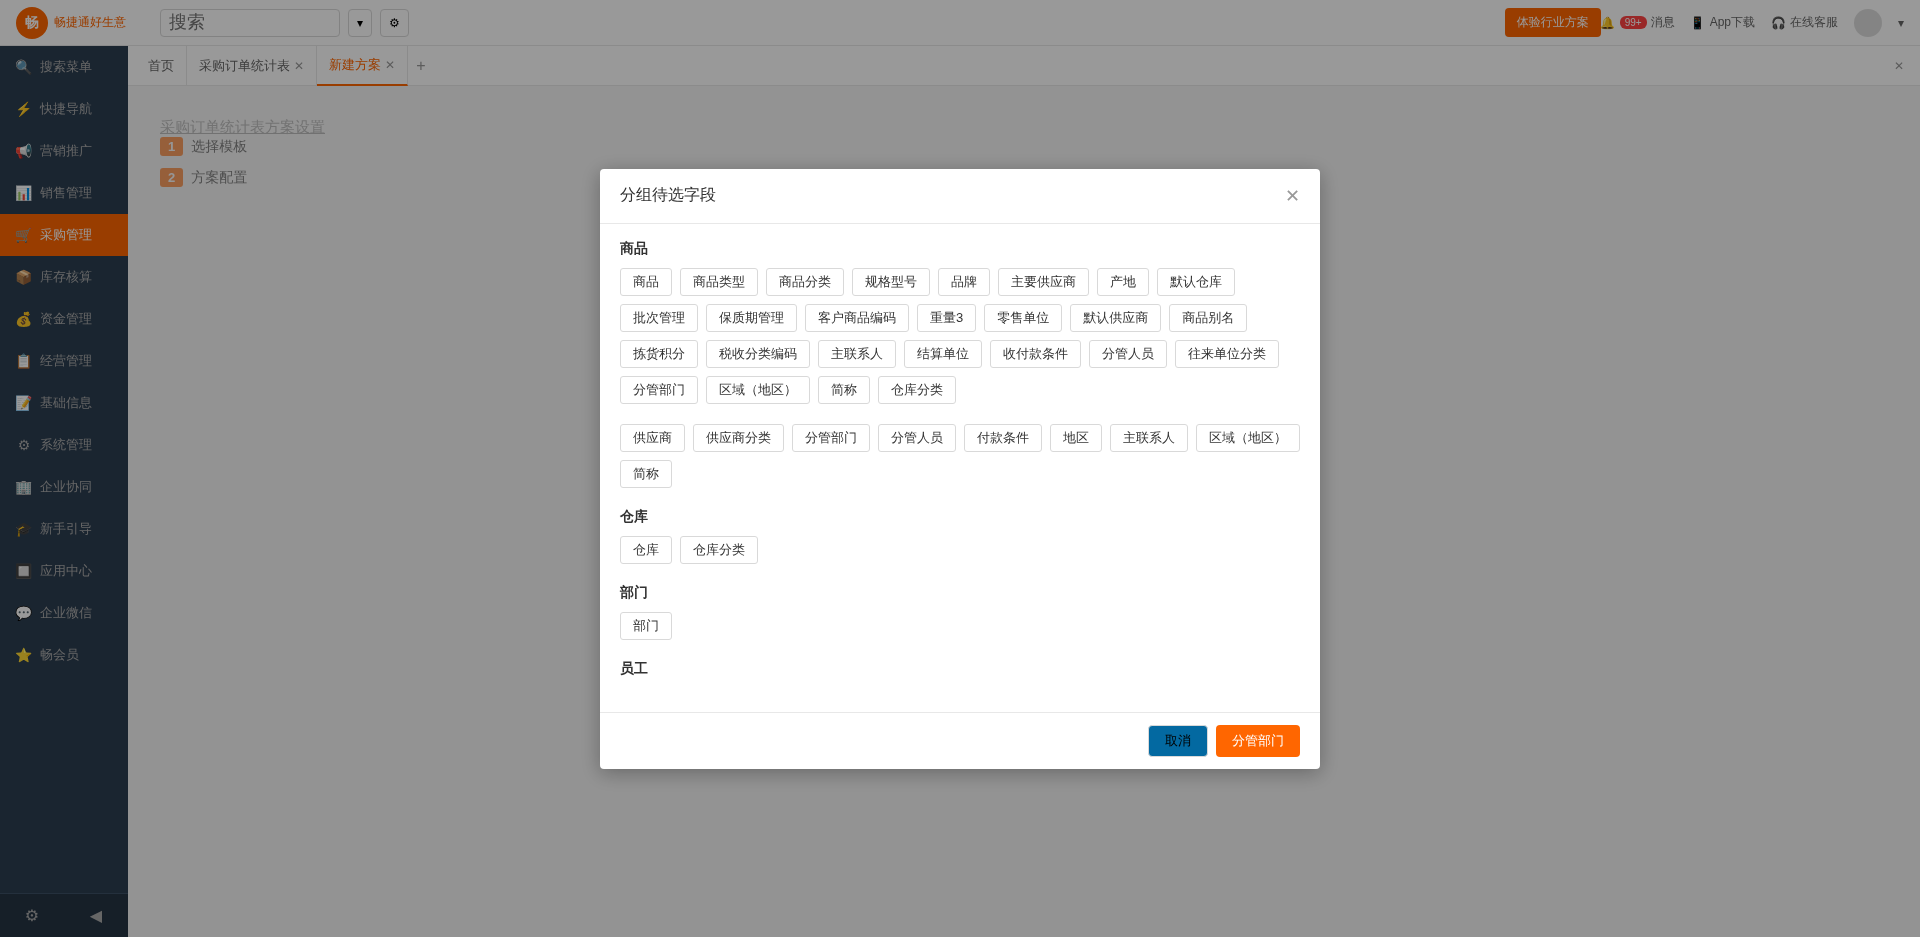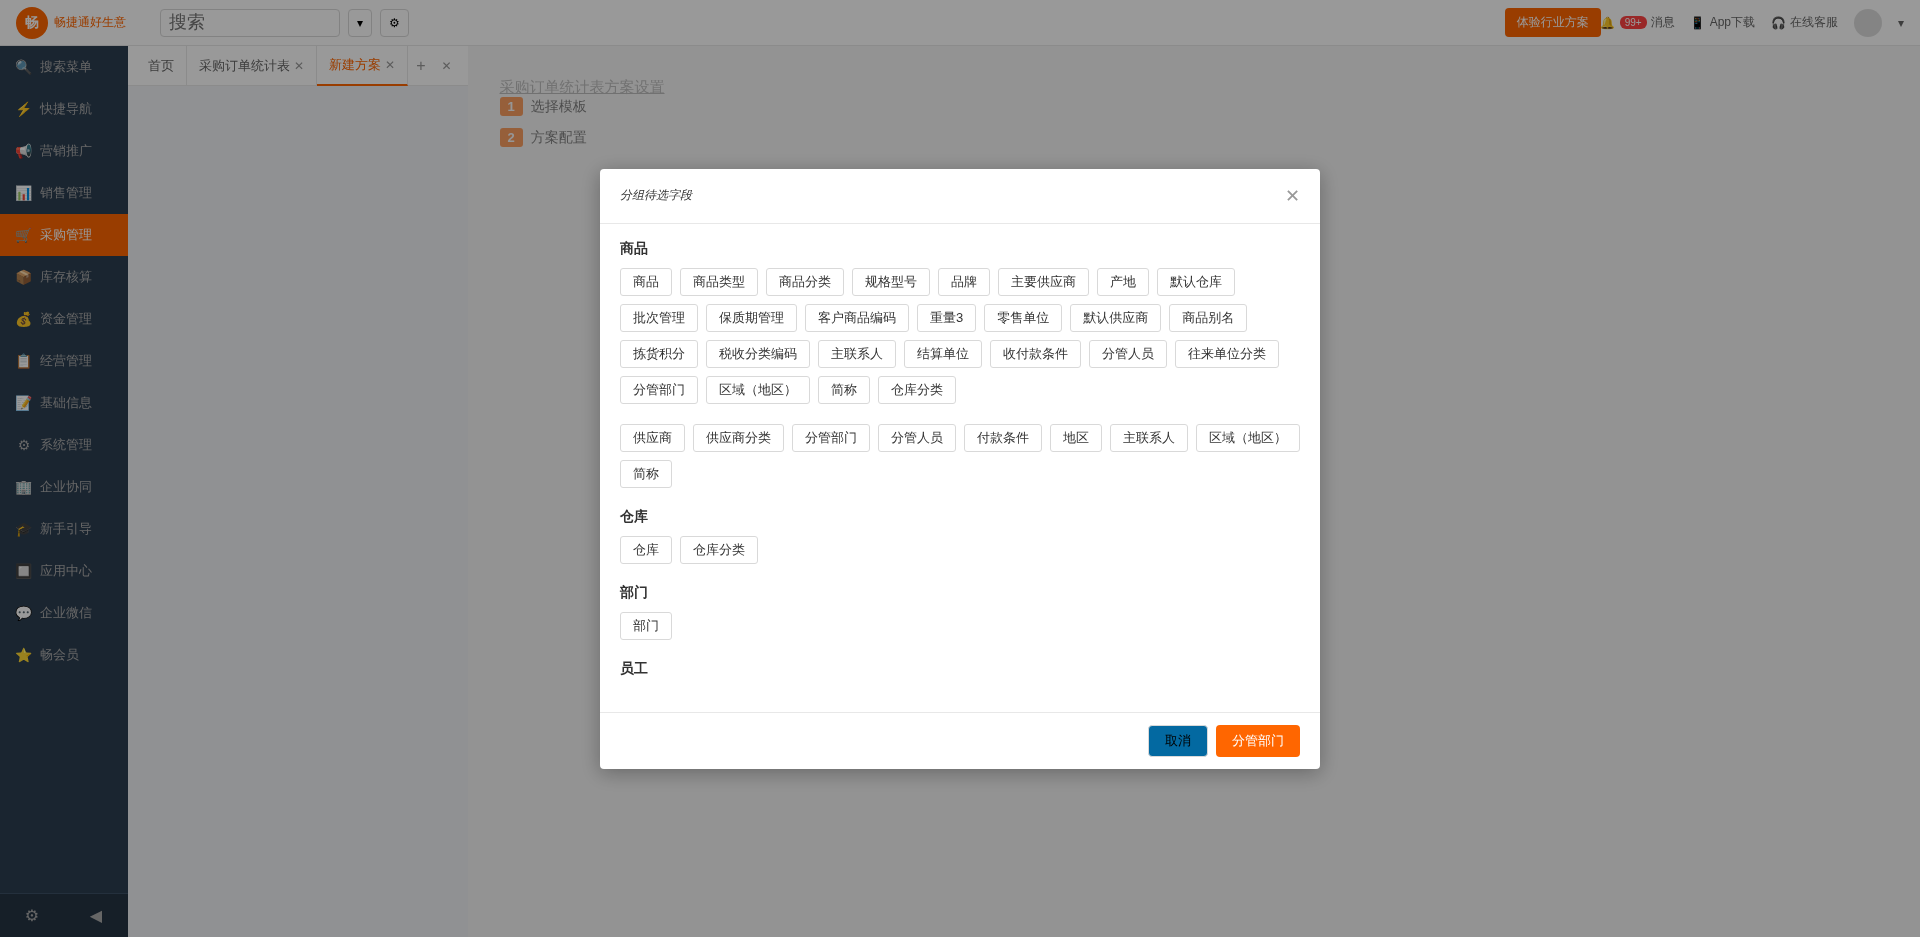--- a/index.html
+++ b/index.html
@@ -16,40 +16,40 @@
     .trial-btn { background: #ff6600; color: white; border: none; border-radius: 4px; padding: 6px 12px; cursor: pointer; font-size: 12px; }
     .header-icons { display: flex; align-items: center; gap: 16px; color: #666; font-size: 12px; }
 
     
     .sidebar { position: fixed; left: 0; top: 46px; bottom: 0; width: 128px; background: #2c3e50; overflow-y: auto; z-index: 99; }
     .sidebar-item { display: flex; align-items: center; gap: 8px; padding: 12px 16px; color: #aaa; cursor: pointer; font-size: 13px; }
     .sidebar-item.active { background: #ff6600; color: #fff; }
     .sidebar-icon { width: 16px; height: 16px; display: flex; align-items: center; justify-content: center; font-size: 14px; }
 
     
-    .main { margin-left: 128px; margin-top: 46px; height: calc(100vh - 46px); display: flex; flex-direction: row; justify-content: space-between; }
+    .main { margin-left: 128px; margin-top: 46px; height: calc(100vh - 46px); display: flex; flex-direction: column; justify-content: space-between; }
 
     
     .tabs { background: #fff; border-bottom: 1px solid #e8e8e8; display: flex; align-items: center; padding: 0 8px; height: 40px; }
     .tab { display: flex; align-items: center; gap: 4px; padding: 0 12px; height: 40px; border-right: 1px solid #e8e8e8; cursor: pointer; font-size: 13px; color: #666; }
     .tab.active { color: #ff6600; border-bottom: 2px solid #ff6600; }
     .tab-close { color: #999; font-size: 12px; cursor: pointer; }
     .tab-add { padding: 0 8px; color: #999; cursor: pointer; font-size: 16px; }
     .tab-close-all { margin-left: auto; color: #999; cursor: pointer; font-size: 12px; padding: 0 8px; }
 
     
     .page-content { flex: 1; padding: 16px; overflow-y: auto; background: #f5f5f5; position: relative; }
 
     
     .overlay { position: fixed; top: 0; left: 0; right: 0; bottom: 0; background: rgba(0,0,0,0.4); z-index: 200; display: flex; align-items: center; justify-content: center; }
 
     
     .modal { background: #fff; border-radius: 4px; width: 720px; max-height: 600px; display: flex; flex-direction: column; box-shadow: 0 4px 20px rgba(0,0,0,0.3); }
     .modal-header { display: flex; align-items: center; justify-content: space-between; padding: 16px 20px; border-bottom: 1px solid #e8e8e8; }
-    .modal-title { font-size: 12px; font-weight: 500; font-style: italic; }
+    .modal-title { font-size: 16px; font-weight: 500; }
     .modal-close { cursor: pointer; color: #999; font-size: 18px; }
     .modal-body { flex: 1; overflow-y: auto; padding: 16px 20px; }
     .modal-footer { padding: 12px 20px; border-top: 1px solid #e8e8e8; display: flex; justify-content: flex-end; gap: 8px; }
 
     
     .field-section { margin-bottom: 20px; }
     .field-section-title { font-weight: bold; font-size: 14px; margin-bottom: 10px; color: #333; }
     .field-tags { display: flex; flex-wrap: wrap; gap: 8px; }
     .field-tag { border: 1px solid #d9d9d9; border-radius: 3px; padding: 4px 12px; cursor: pointer; font-size: 13px; color: #333; background: #fff; white-space: nowrap; }
 

